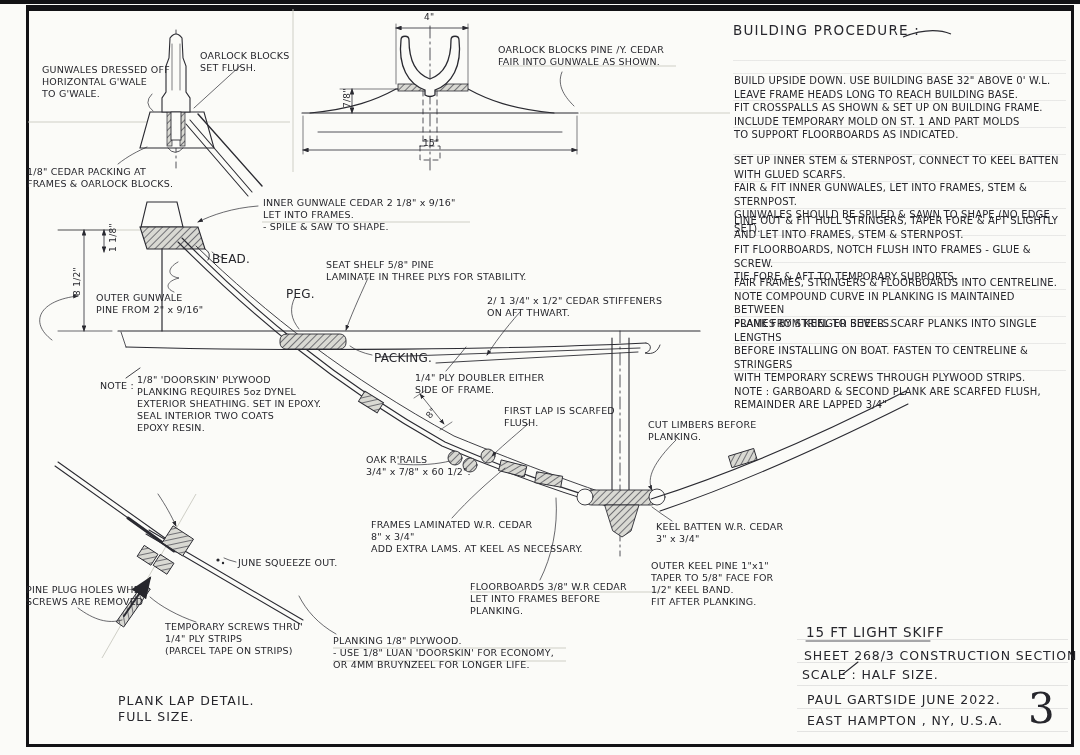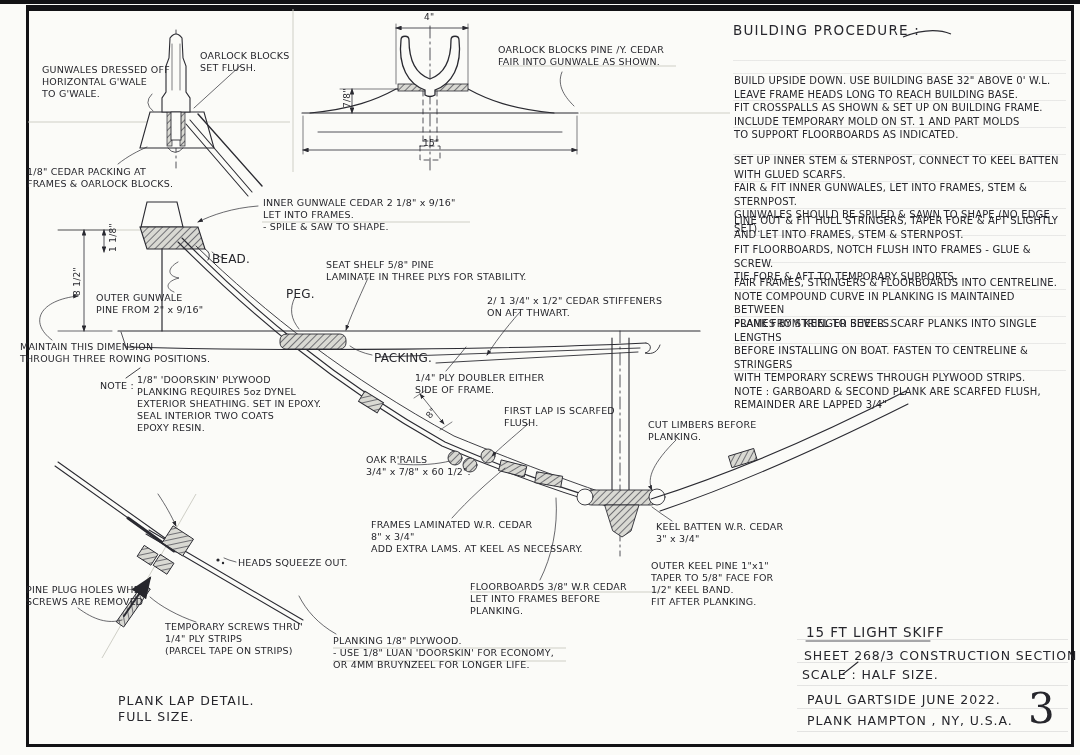--- a/index.html
+++ b/index.html
@@ -226,22 +226,20 @@
   <div class="lbl" style="left:263px;top:197px">INNER GUNWALE CEDAR 2 1/8" x 9/16"
 LET INTO FRAMES.
 - SPILE &amp; SAW TO SHAPE.</div>
   <div class="lbl" style="left:326px;top:259px">SEAT SHELF 5/8" PINE
 LAMINATE IN THREE PLYS FOR STABILITY.</div>
   <div class="lbl sm" style="left:212px;top:252px">BEAD.</div>
   <div class="lbl sm" style="left:286px;top:287px">PEG.</div>
   <div class="lbl sm" style="left:374px;top:351px">PACKING.</div>
   <div class="lbl" style="left:96px;top:292px">OUTER GUNWALE
 PINE FROM 2" x 9/16"</div>
-  <div class="lbl" style="left:20px;top:341px">MAINTAIN THIS DIMENSION
-THROUGH THREE ROWING POSITIONS.</div>
   <div class="lbl" style="left:100px;top:380px">NOTE :</div>
   <div class="lbl" style="left:137px;top:374px">1/8" 'DOORSKIN' PLYWOOD
 PLANKING REQUIRES 5oz DYNEL
 EXTERIOR SHEATHING. SET IN EPOXY.
 SEAL INTERIOR TWO COATS
 EPOXY RESIN.</div>
   <div class="lbl" style="left:487px;top:295px">2/ 1 3/4" x 1/2" CEDAR STIFFENERS
 ON AFT THWART.</div>
   <div class="lbl" style="left:415px;top:372px">1/4" PLY DOUBLER EITHER
 SIDE OF FRAME.</div>
@@ -259,37 +257,37 @@
   <div class="lbl" style="left:651px;top:560px">OUTER KEEL PINE 1"x1"
 TAPER TO 5/8" FACE FOR
 1/2" KEEL BAND.
 FIT AFTER PLANKING.</div>
   <div class="lbl" style="left:470px;top:581px">FLOORBOARDS 3/8" W.R CEDAR
 LET INTO FRAMES BEFORE
 PLANKING.</div>
   <div class="lbl" style="left:333px;top:635px">PLANKING 1/8" PLYWOOD.
 - USE 1/8" LUAN 'DOORSKIN' FOR ECONOMY,
 OR 4MM BRUYNZEEL FOR LONGER LIFE.</div>
-  <div class="lbl" style="left:238px;top:557px">HEADS SQUEEZE OUT.</div>
+  <div class="lbl" style="left:238px;top:557px">JUNE SQUEEZE OUT.</div>
   <div class="lbl" style="left:26px;top:584px">PINE PLUG HOLES WHEN
 SCREWS ARE REMOVED</div>
   <div class="lbl" style="left:165px;top:621px">TEMPORARY SCREWS THRU'
 1/4" PLY STRIPS
 (PARCEL TAPE ON STRIPS)</div>
   <div class="lbl detail-title" style="left:118px;top:669px">PLANK LAP DETAIL.
 FULL SIZE.</div>
 
   <div class="dim" style="left:424px;top:12px">4"</div>
   <div class="dim" style="left:423px;top:138px">15"</div>
   <div class="dim rot" style="left:342px;top:108px;transform:rotate(-90deg)">7/8"</div>
   <div class="dim rot" style="left:108px;top:252px;transform:rotate(-90deg)">1 1/8"</div>
   <div class="dim rot" style="left:72px;top:296px;transform:rotate(-90deg)">8 1/2"</div>
   <div class="dim rot" style="left:424px;top:414px;transform:rotate(-52deg)">8"</div>
 
   <div>
     <div class="tline big" style="left:806px;top:624px;position:absolute">15 FT LIGHT SKIFF</div>
     <div class="tline" style="left:804px;top:648px;position:absolute">SHEET 268/3  CONSTRUCTION SECTION</div>
     <div class="tline" style="left:802px;top:667px;position:absolute">SCALE :      HALF SIZE.</div>
     <div class="tline" style="left:807px;top:692px;position:absolute">PAUL GARTSIDE      JUNE 2022.</div>
-    <div class="tline" style="left:807px;top:713px;position:absolute">PLANK HAMPTON , NY,  U.S.A.</div>
+    <div class="tline" style="left:807px;top:713px;position:absolute">EAST HAMPTON , NY,  U.S.A.</div>
     <div class="pageno">3</div>
   </div>
 </div>
 
 </body></html>

